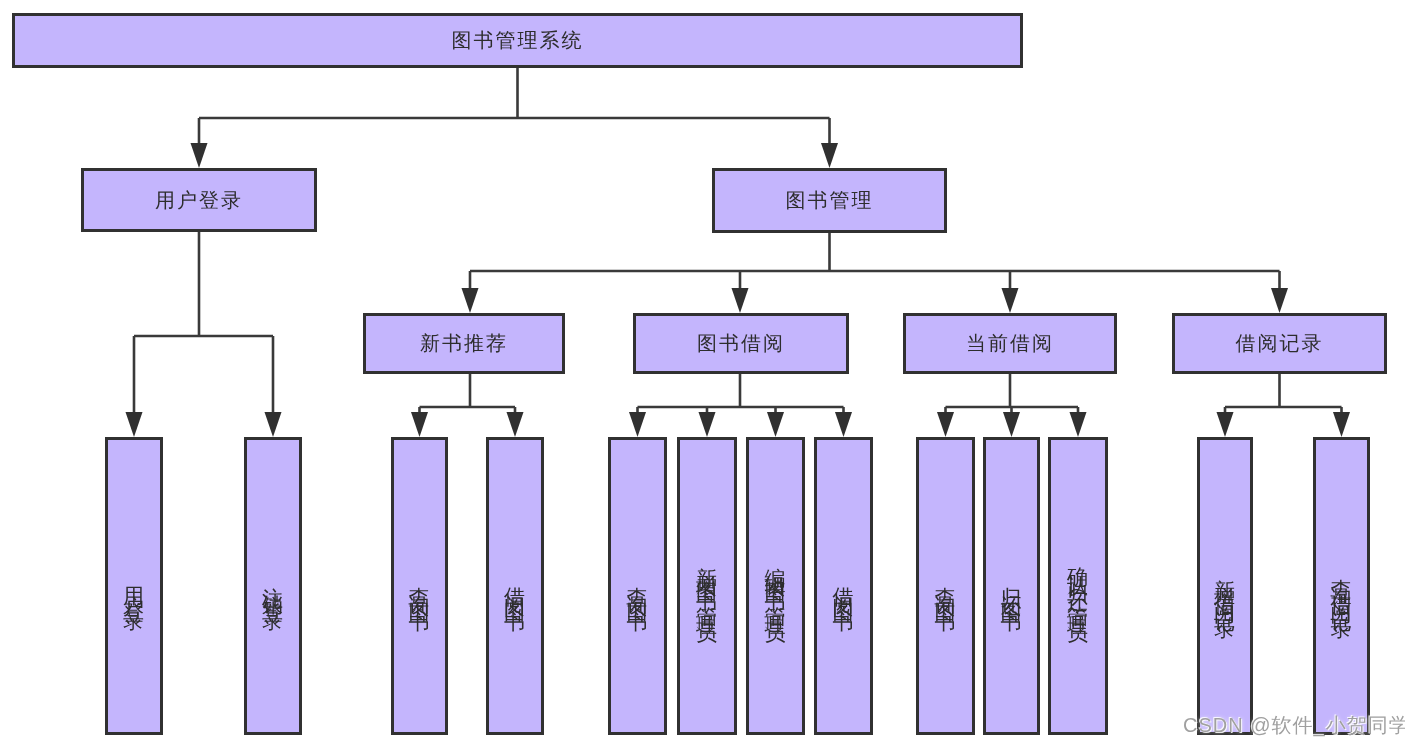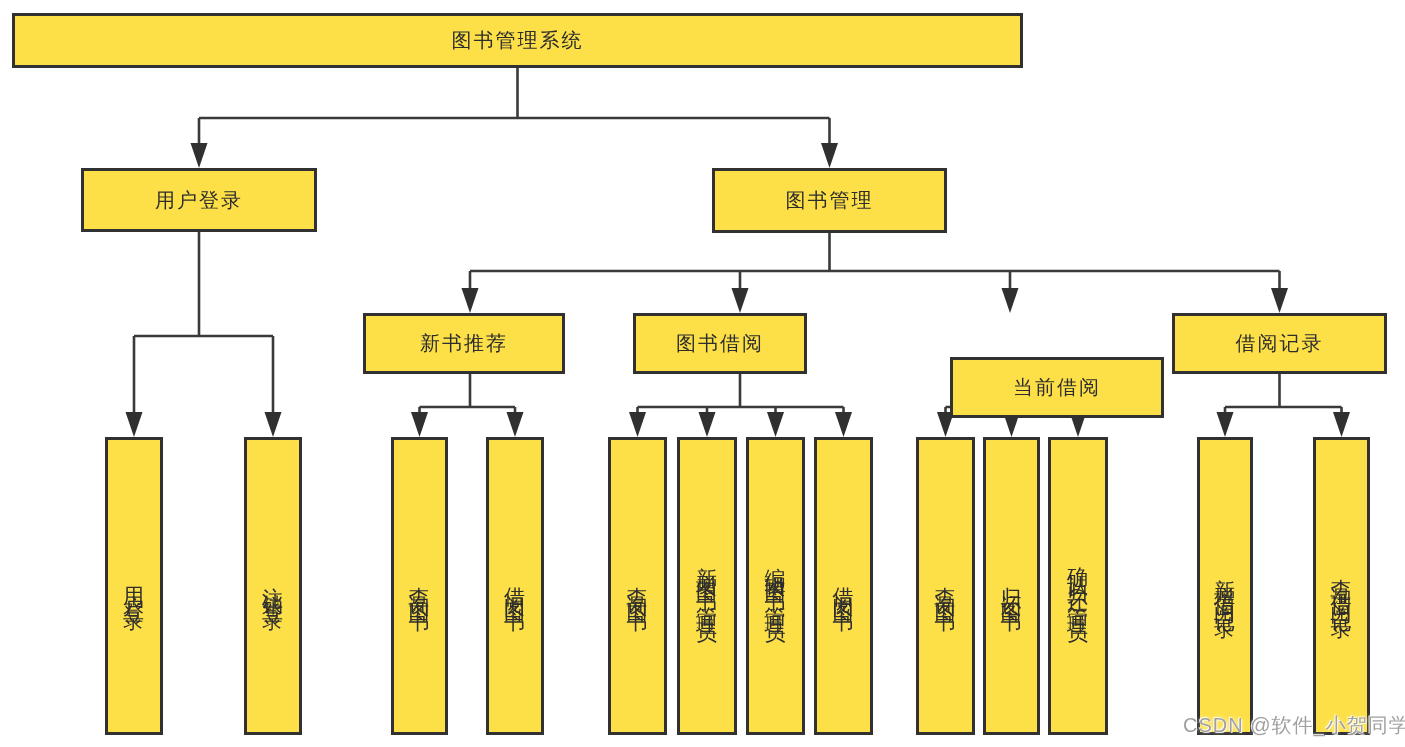--- a/index.html
+++ b/index.html
@@ -9,42 +9,42 @@
     background:#ffffff;
     font-family:"Liberation Sans","DejaVu Sans",sans-serif;
     overflow:hidden;
   }
   #connectors{position:absolute;left:0;top:0;z-index:1;}
   #connectors path{stroke:#3a3a3a;stroke-width:2.6;fill:none;}
   #connectors polygon{fill:#303030;stroke:none;}
 
   .box{
     position:absolute;z-index:2;
-    background:#fde047;
+    background:#c4b5fd;
     border:3px solid #313131;
     box-sizing:border-box;
     display:flex;align-items:center;justify-content:center;
     color:#2d2d2d;
   }
   .box.h span{
     font-size:20px;letter-spacing:2px;white-space:nowrap;color:#2d2d2d;
   }
   .box.v span{
     writing-mode:vertical-rl;text-orientation:mixed;
     font-size:21px;letter-spacing:8px;line-height:1;color:#2d2d2d;
     white-space:nowrap;
   }
 
   
   .n-root{left:12px;top:13px;width:1011px;height:55px;}
   .n-l2a{left:81px;top:168px;width:236px;height:64px;}
   .n-l2b{left:712px;top:168px;width:235px;height:65px;}
   .n-l3a{left:363px;top:313px;width:202px;height:61px;}
-  .n-l3b{left:633px;top:313px;width:174px;height:61px;}
-  .n-l3c{left:950px;top:313px;width:214px;height:61px;margin-top:44px;}
+  .n-l3b{left:633px;top:313px;width:216px;height:61px;}
+  .n-l3c{left:903px;top:313px;width:214px;height:61px;}
   .n-l3d{left:1172px;top:313px;width:215px;height:61px;}
   .leaf{top:437px;height:298px;}
   .n-u1{left:105px;width:58px;}
   .n-u2{left:244px;width:58px;}
   .n-r1{left:391px;width:57px;}
   .n-r2{left:486px;width:58px;}
   .n-b1{left:608px;width:59px;}
   .n-b2{left:677px;width:60px;}
   .n-b3{left:746px;width:59px;}
   .n-b4{left:814px;width:59px;}

